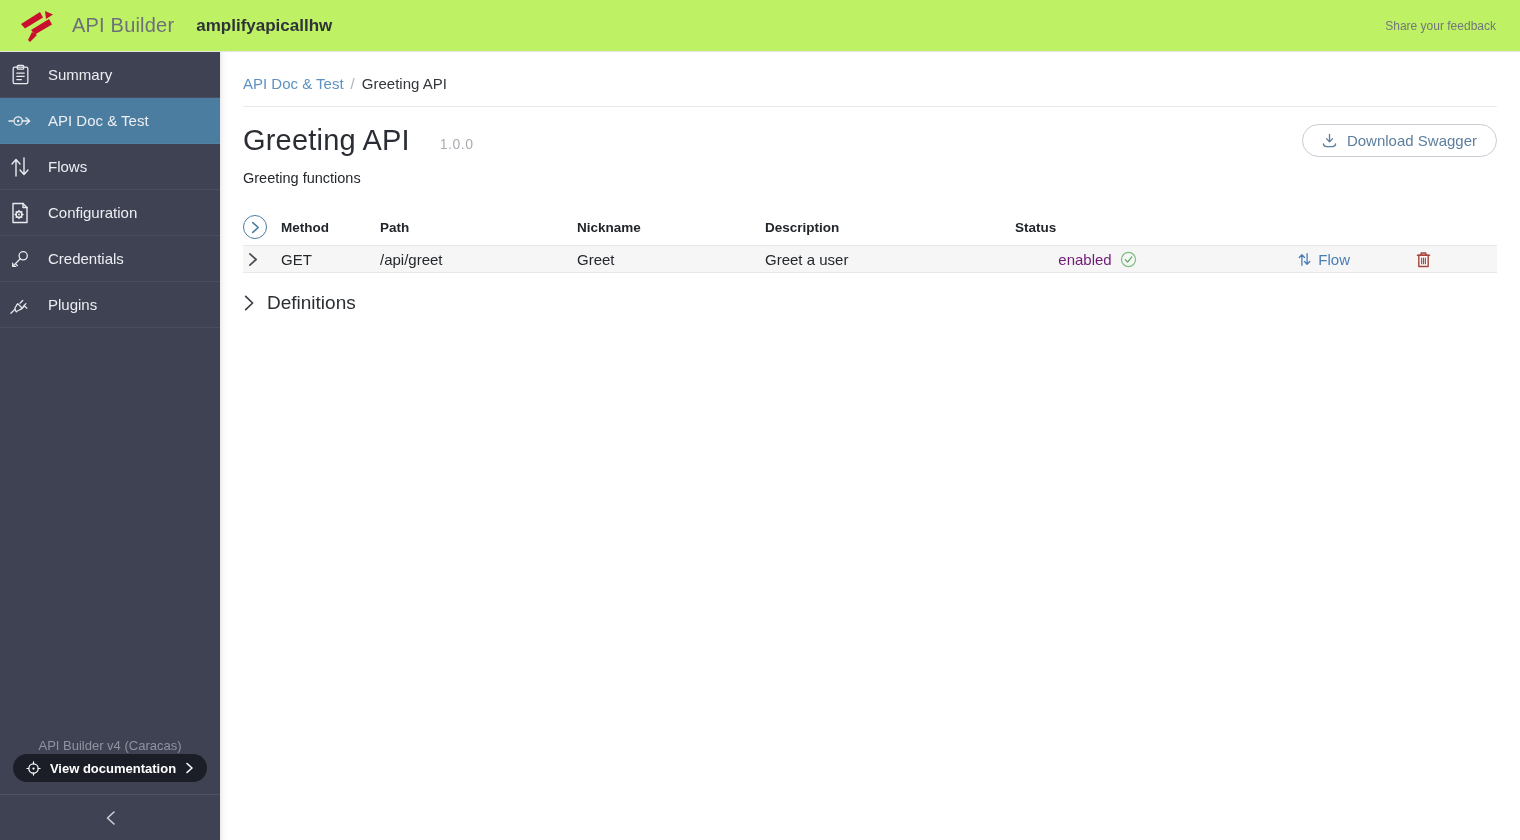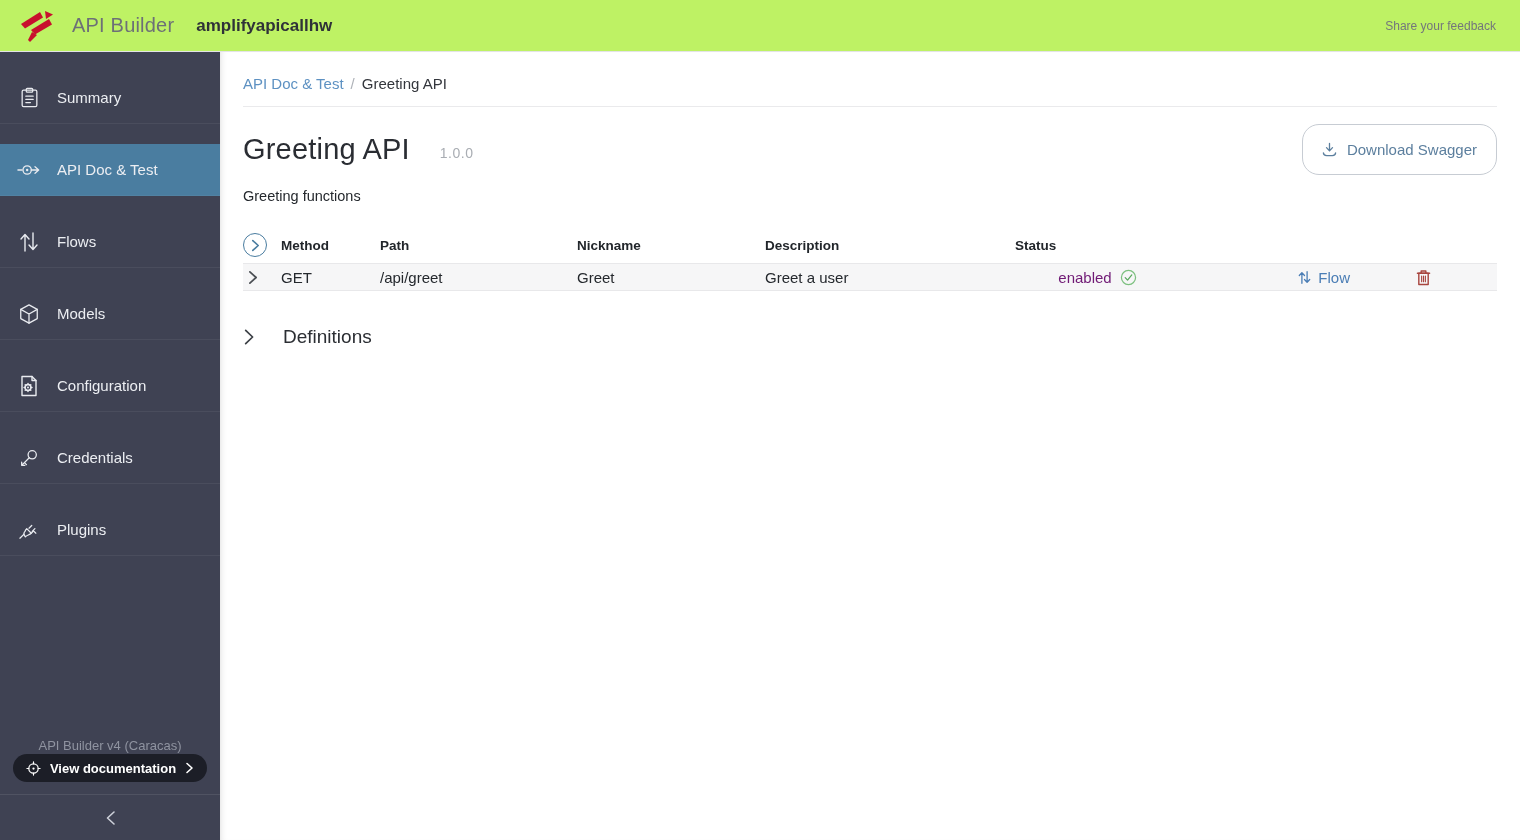--- a/index.html
+++ b/index.html
@@ -13,22 +13,22 @@
   .app-title { font-size:20px; color:#6d7077; margin-left:16px; letter-spacing:.2px; }
   .project-name { font-size:17px; font-weight:bold; color:#2f3238; margin-left:22px; }
   .topbar-spacer { flex:1; }
   .feedback-link { font-size:12px; color:#73767c; cursor:pointer; }
 
   
   .app { display:flex; height:788px; }
 
   
   .sidebar { width:220px; background:#3f4253; display:flex; flex-direction:column; flex-shrink:0; }
-  .nav-item { height:52px; display:flex; align-items:center; padding-left:17px;
-    color:#eceef2; font-size:15px; cursor:pointer; border-bottom:1px solid rgba(255,255,255,0.06);margin-top:20px; }
+  .nav-item { height:46px; display:flex; align-items:center; padding-left:8px;
+    color:#eceef2; font-size:15px; cursor:pointer; border-bottom:1px solid rgba(255,255,255,0.06); }
   .nav-item .nav-icon { width:24px; height:24px; margin-right:16px; display:flex;
     align-items:center; justify-content:center; flex-shrink:0; }
   .nav-item.active { background:#4a7da0; border-bottom-color:rgba(255,255,255,0.04); }
   .nav-icon svg { stroke:#e9ebf0; fill:none; stroke-width:1.4; stroke-linecap:round; stroke-linejoin:round; }
 
   .sidebar-footer { margin-top:auto; padding-bottom:0; }
   .version-label { text-align:center; color:#8f93a0; font-size:13px; margin-bottom:1px; }
   .doc-pill { width:194px; height:28px; margin:0 auto 12px; background:#1c1e27; border-radius:14px;
     display:flex; align-items:center; justify-content:center; gap:9px; cursor:pointer; }
   .doc-pill span.lbl { color:#ffffff; font-size:13px; font-weight:bold;text-align:right; }
@@ -40,40 +40,40 @@
 
   .breadcrumb { margin-top:23px; font-size:15px; display:flex; align-items:center; gap:7px; }
   .crumb-link { color:#5d91c2; cursor:pointer; }
   .crumb-sep { color:#aeb2b8; }
   .crumb-current { color:#33363c; }
   .rule { border-bottom:1px solid #eaeaec; margin-top:14px; }
 
   .title-row { margin-top:17px; display:flex; align-items:center; }
   .page-title { font-size:29px; font-weight:500; color:#2a2d33; letter-spacing:.2px; }
   .page-version { font-size:14px; color:#a9adb3; margin-left:30px; letter-spacing:.5px; margin-top:6px; }
-  .download-btn { margin-left:auto; height:51px; padding:0 19px; border:1px solid #c7ccd3; border-radius:17px;
+  .download-btn { margin-left:auto; height:33px; padding:0 19px; border:1px solid #c7ccd3; border-radius:17px;
     background:#fff; display:flex; align-items:center; gap:10px; color:#5c7f9e; font-size:15px; cursor:pointer; }
   .page-subtitle { margin-top:13px; font-size:14.5px; color:#24282d; }
 
   
   .table { margin-top:23px; }
   .tgrid { display:grid; grid-template-columns:38px 99px 197px 188px 250px 165px 170px 1fr; align-items:center; }
   .thead { height:36px; }
   .thead .th { font-size:13.5px; font-weight:bold; color:#22262b; }
   .expand-all { width:24px; height:24px; border:1.5px solid #4a7da0; border-radius:50%;
     display:flex; align-items:center; justify-content:center; cursor:pointer; }
   .trow { height:28px; background:#f6f6f7; border-top:1px solid #e8e8ea; border-bottom:1px solid #e8e8ea; }
   .trow .td { font-size:15px; color:#24282d; }
   .row-chevron { cursor:pointer; display:flex; align-items:center; padding-left:4px; }
   .status-cell { display:flex; align-items:center; gap:8px; color:#701a75; font-size:15px;justify-content:center; }
   .flow-cell { display:flex; align-items:center; justify-content:flex-end; gap:7px;
     color:#4a7db5; font-size:15px; cursor:pointer; }
   .trash-cell { display:flex; justify-content:center; cursor:pointer; }
 
-  .definitions { margin-top:35px; display:flex; align-items:center; gap:28px; cursor:pointer; }
+  .definitions { margin-top:19px; display:flex; align-items:center; gap:12px; cursor:pointer; }
   .definitions .lbl { font-size:19px; color:#2b2e33; }
 </style>
 </head>
 <body>
 
 <div class="topbar">
   <div class="logo">
     <svg width="36" height="34" viewBox="0 0 36 34">
       <g fill="#c8102e">
         <path d="M2 15 L21 3 L24 8.5 L6 19.5 Z"></path>
@@ -121,29 +121,20 @@
     <div class="nav-item">
       <span class="nav-icon">
         <svg width="20" height="22" viewBox="0 0 20 22">
           <path d="M6 20 L6 4 M2 8 L6 3.5 L10 8"></path>
           <path d="M14 2 L14 18 M10 14 L14 18.5 L18 14"></path>
         </svg>
       </span>
       <span>Flows</span>
     </div>
 
-    <div class="nav-item">
-      <span class="nav-icon">
-        <svg width="22" height="22" viewBox="0 0 24 24">
-          <path d="M12 2 L21 7 L21 17 L12 22 L3 17 L3 7 Z"></path>
-          <path d="M3 7 L12 12 L21 7 M12 12 L12 22"></path>
-        </svg>
-      </span>
-      <span>Models</span>
-    </div>
 
     <div class="nav-item">
       <span class="nav-icon">
         <svg width="20" height="22" viewBox="0 0 20 22">
           <path d="M3 1.5 L13 1.5 L17 5.5 L17 20.5 L3 20.5 Z"></path>
           <path d="M13 1.5 L13 5.5 L17 5.5"></path>
           <circle cx="9" cy="12.5" r="3"></circle>
           <circle cx="9" cy="12.5" r="1" fill="#e9ebf0" stroke="none"></circle>
           <path d="M9 8.5 L9 9.8 M9 15.2 L9 16.5 M5 12.5 L6.3 12.5 M11.7 12.5 L13 12.5 M6.2 9.7 L7.1 10.6 M10.9 14.4 L11.8 15.3 M11.8 9.7 L10.9 10.6 M7.1 14.4 L6.2 15.3"></path>
         </svg>

